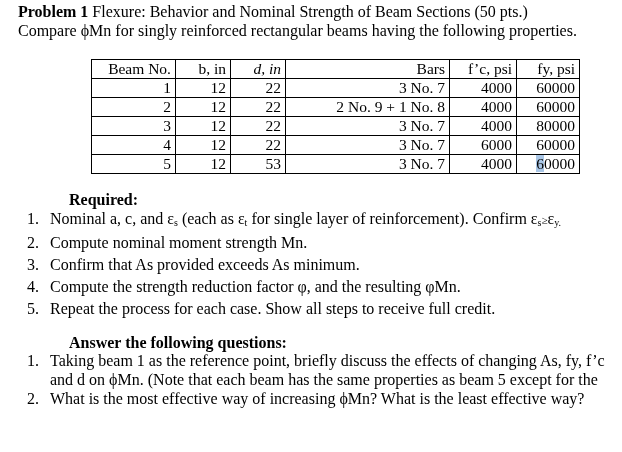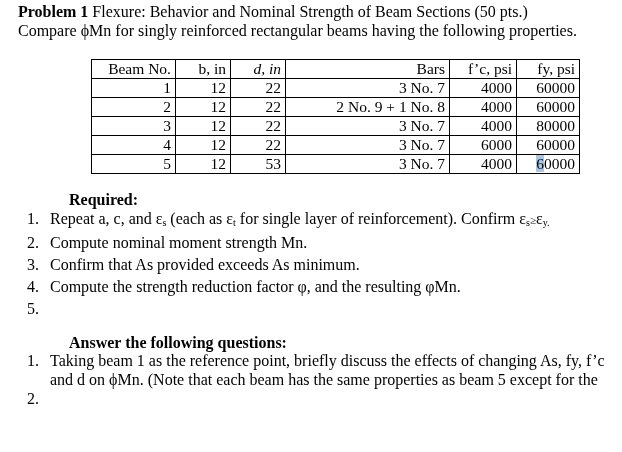--- a/index.html
+++ b/index.html
@@ -85,24 +85,24 @@
     <td>53</td>
     <td>3 No. 7</td>
     <td>4000</td>
     <td><span class="hl">6</span><span>0000</span></td>
   </tr>
 </tbody>
   </table>
 
 <div class="heading" style="top:190px;">Required:</div>
 <ol class="list" style="top:209px; left:0;">
-  <li><span class="num">1.</span><span>Repeat a, c, and ε</span><sub>s</sub><span> (each as ε</span><sub>t</sub><span> for single layer of reinforcement).  Confirm ε</span><sub>s</sub><span class="cmp">≥</span><span>ε</span><sub>y.</sub></li>
+  <li><span class="num">1.</span><span>Nominal a, c, and ε</span><sub>s</sub><span> (each as ε</span><sub>t</sub><span> for single layer of reinforcement).  Confirm ε</span><sub>s</sub><span class="cmp">≥</span><span>ε</span><sub>y.</sub></li>
   <li style="margin-top:3px;"><span class="num">2.</span><span>Compute nominal moment strength Mn.</span></li>
   <li style="margin-top:3px;"><span class="num">3.</span><span>Confirm that As provided exceeds As minimum.</span></li>
   <li style="margin-top:3px;"><span class="num">4.</span><span>Compute the strength reduction factor φ, and the resulting φMn.</span></li>
-  <li style="margin-top:3px;"><span class="num">5.</span></li>
+  <li style="margin-top:3px;"><span class="num">5.</span><span>Repeat the process for each case.  Show all steps to receive full credit.</span></li>
 </ol>
 
 <div class="heading" style="top:333px;">Answer the following questions:</div>
 <ol class="list" style="top:351px; left:0;">
   <li><span class="num">1.</span><span>Taking beam 1 as the reference point, briefly discuss the effects of changing As, fy, f’c</span><br><span>and d on ϕMn.  (Note that each beam has the same properties as beam 5 except for the</span><br></li>
-  <li><span class="num">2.</span></li>
+  <li><span class="num">2.</span><span>What is the most effective way of increasing ϕMn?  What is the least effective way?</span></li>
 </ol>
 
 </body></html>

